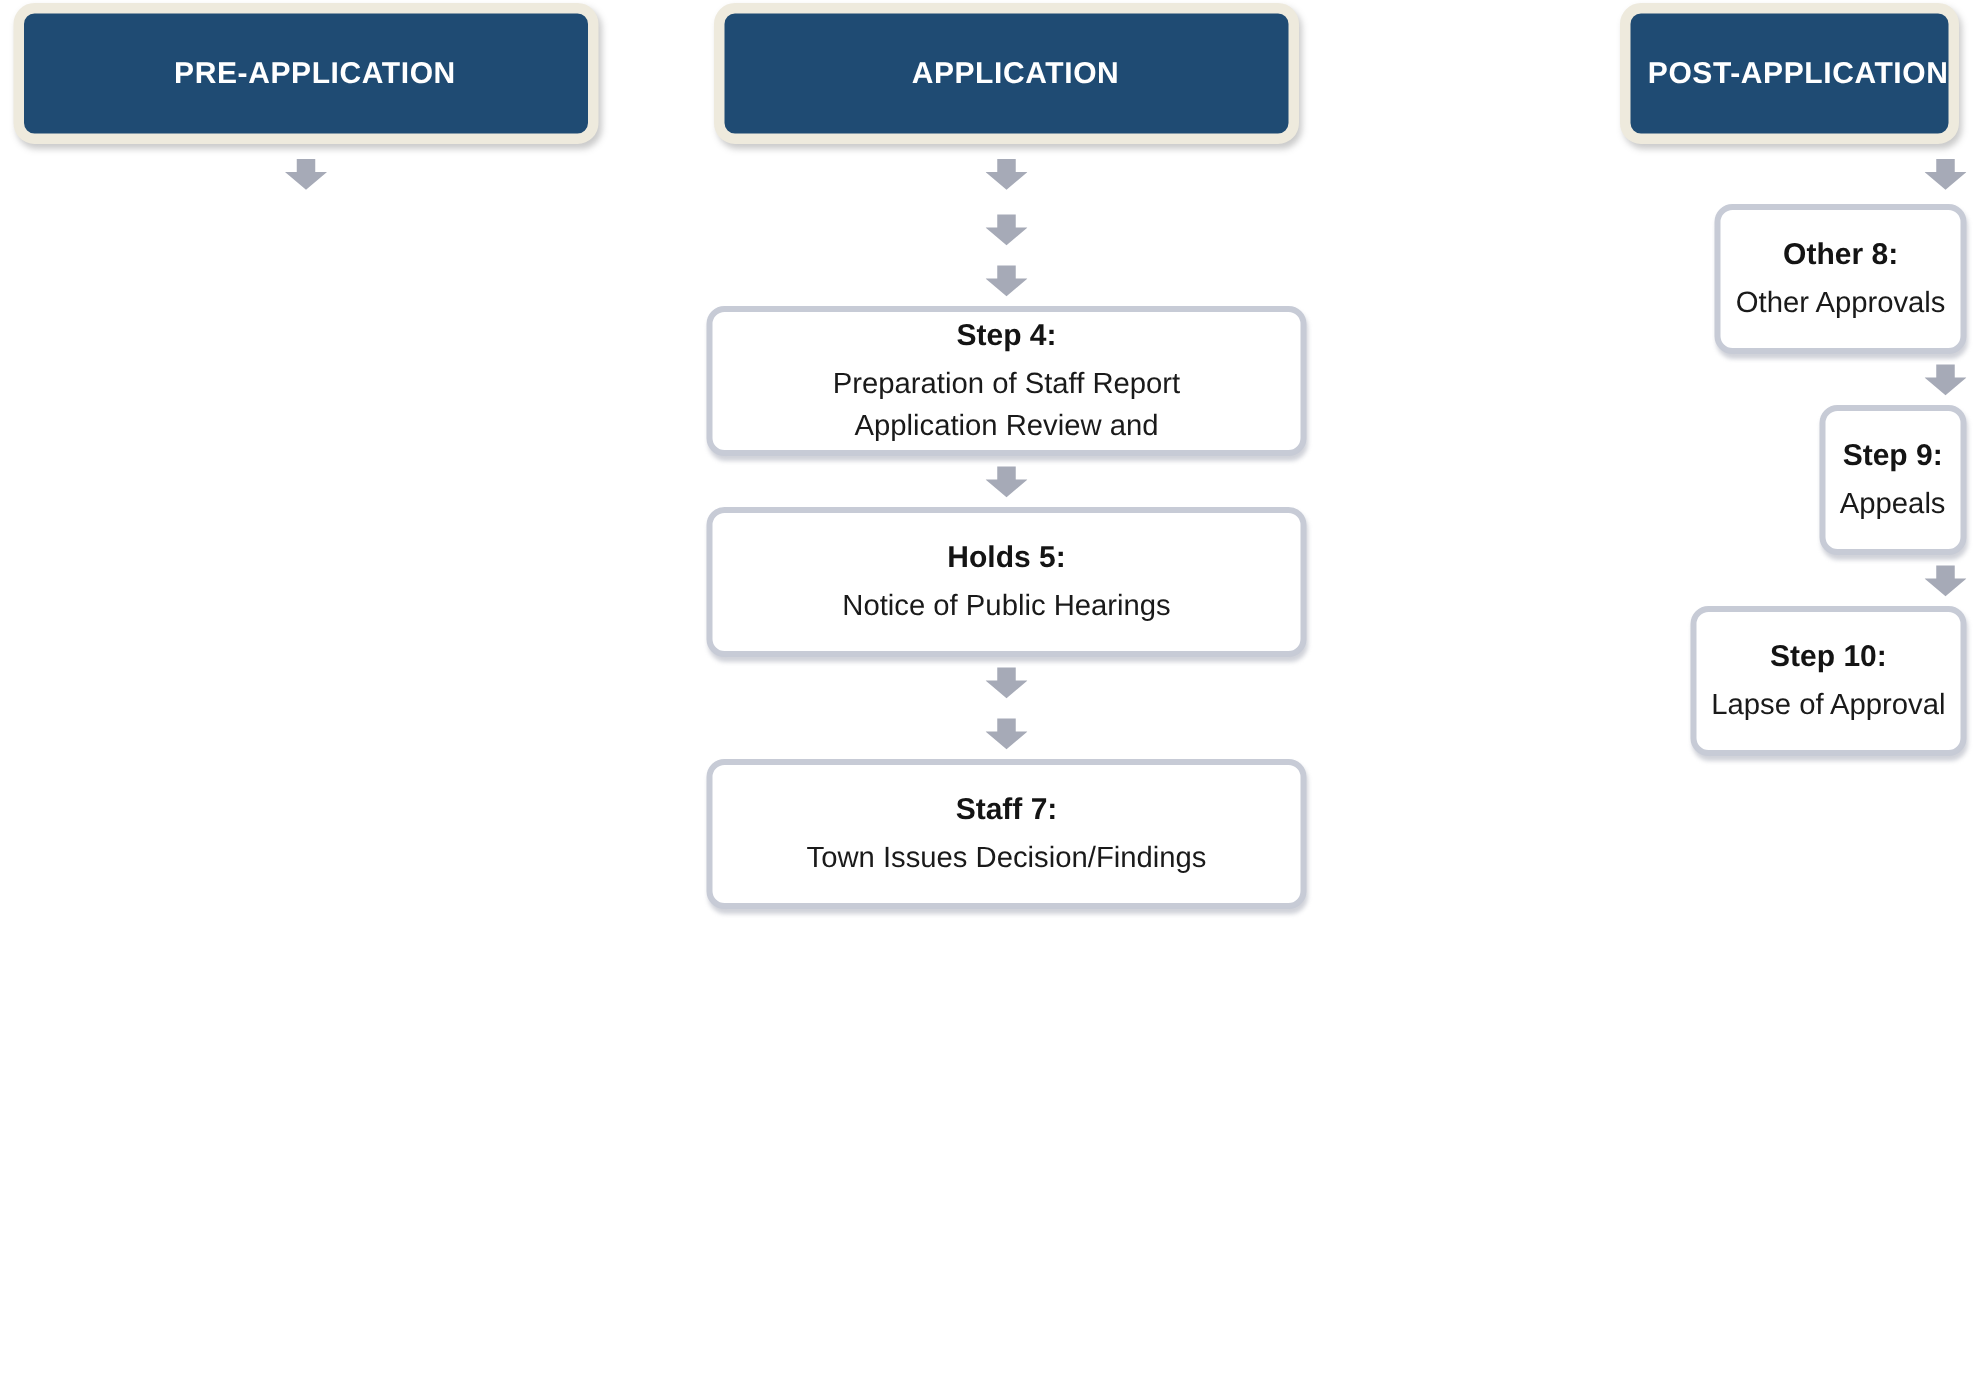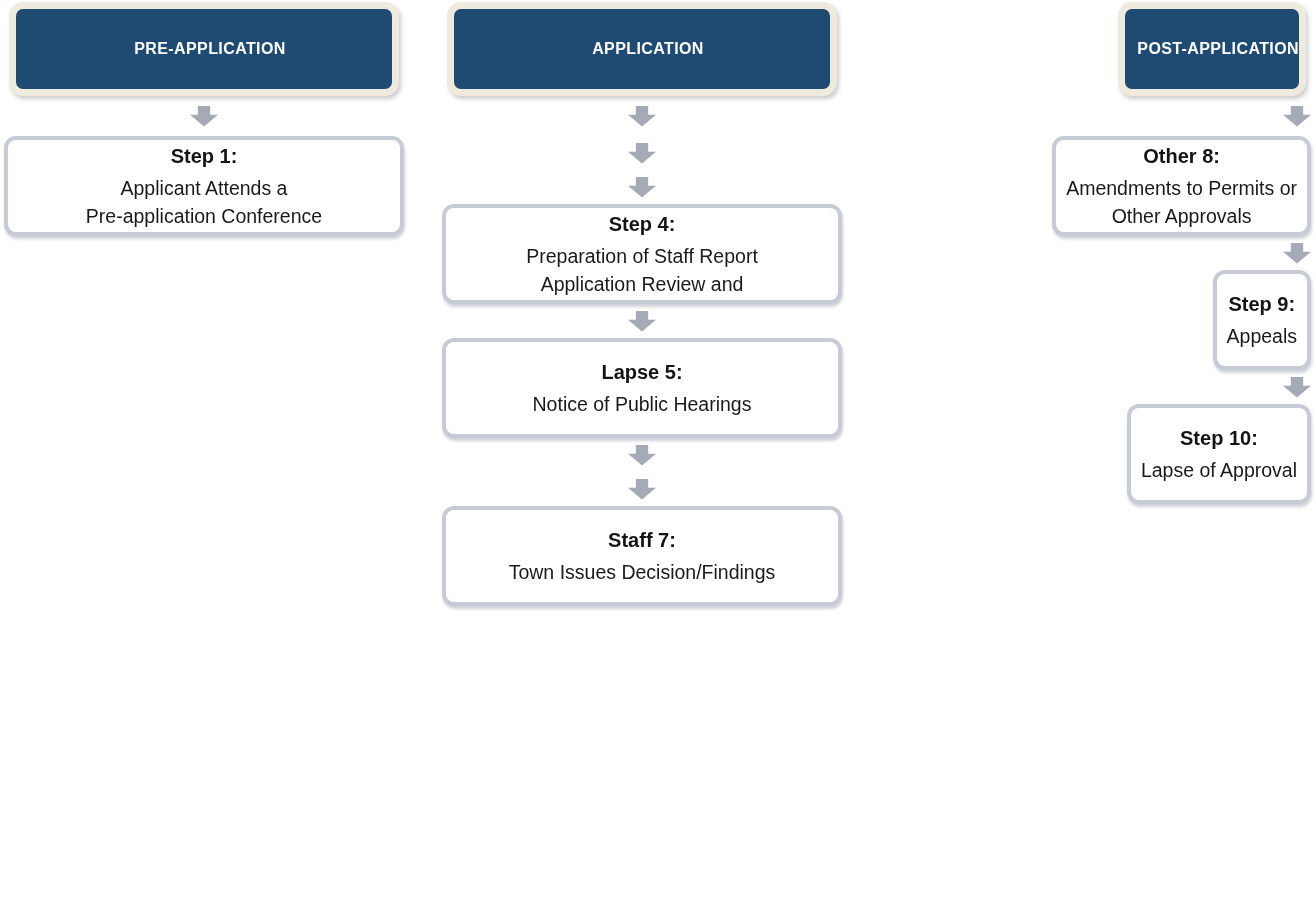--- a/index.html
+++ b/index.html
@@ -15,37 +15,37 @@
     background: #ffffff;
     overflow: hidden;
   }
   .column {
     position: absolute;
     top: 2px;
     display: flex;
     flex-direction: column;
   }
   .column:nth-child(1) { left: 4px;   width: 400px; }
-  .column:nth-child(2) { left: 442px; width: 400px; }
+  .column:nth-child(2) { left: 471px; width: 400px; }
   .column:nth-child(3) { left: 908px; width: 403px; align-items: flex-end; }
 
   .phase-header {
     height: 80px;
     margin: 0 5px;
     border: 7px solid #EEEADD;
     border-radius: 14px;
     background: #1F4B73;
     box-shadow: 2px 3px 4px rgba(140,140,140,0.45);
     display: flex;
     align-items: center;
     justify-content: center;
   }
   .phase-header span {
     color: #ffffff;
-    font-size: 16px;
+    font-size: 20px;
     font-weight: 700;
     letter-spacing: 0.4px;
     margin-left: 12px;
   }
 
   .arrow-wrap {
     height: 34px;
     display: flex;
     align-items: center;
     justify-content: center;
@@ -92,25 +92,20 @@
 <body>
 
 <div id="canvas">
     <div class="column">
       <div class="phase-header">
         <span>PRE-APPLICATION</span>
       </div>
       <div class="arrow-wrap first">
         <div class="down-arrow"></div>
       </div>
-      <div class="step-box">
-        <div class="step-label">Step 1:</div>
-        <div class="step-line">Applicant Attends a</div>
-        <div class="step-line">Pre-application Conference</div>
-      </div>
     </div>
     <div class="column">
       <div class="phase-header">
         <span>APPLICATION</span>
       </div>
       <div class="arrow-wrap first">
         <div class="down-arrow"></div>
       </div>
       <div class="arrow-wrap">
         <div class="down-arrow"></div>
@@ -120,21 +115,21 @@
       </div>
       <div class="step-box">
         <div class="step-label">Step 4:</div>
         <div class="step-line">Preparation of Staff Report</div>
         <div class="step-line">Application Review and</div>
       </div>
       <div class="arrow-wrap">
         <div class="down-arrow"></div>
       </div>
       <div class="step-box">
-        <div class="step-label">Lapse 5:</div>
+        <div class="step-label">Holds 5:</div>
         <div class="step-line">Notice of Public Hearings</div>
       </div>
       <div class="arrow-wrap">
         <div class="down-arrow"></div>
       </div>
       <div class="arrow-wrap">
         <div class="down-arrow"></div>
       </div>
       <div class="step-box">
         <div class="step-label">Staff 7:</div>
@@ -143,21 +138,20 @@
     </div>
     <div class="column">
       <div class="phase-header">
         <span>POST-APPLICATION</span>
       </div>
       <div class="arrow-wrap first">
         <div class="down-arrow"></div>
       </div>
       <div class="step-box">
         <div class="step-label">Other 8:</div>
-        <div class="step-line">Amendments to Permits or</div>
         <div class="step-line">Other Approvals</div>
       </div>
       <div class="arrow-wrap">
         <div class="down-arrow"></div>
       </div>
       <div class="step-box">
         <div class="step-label">Step 9:</div>
         <div class="step-line">Appeals</div>
       </div>
       <div class="arrow-wrap">

